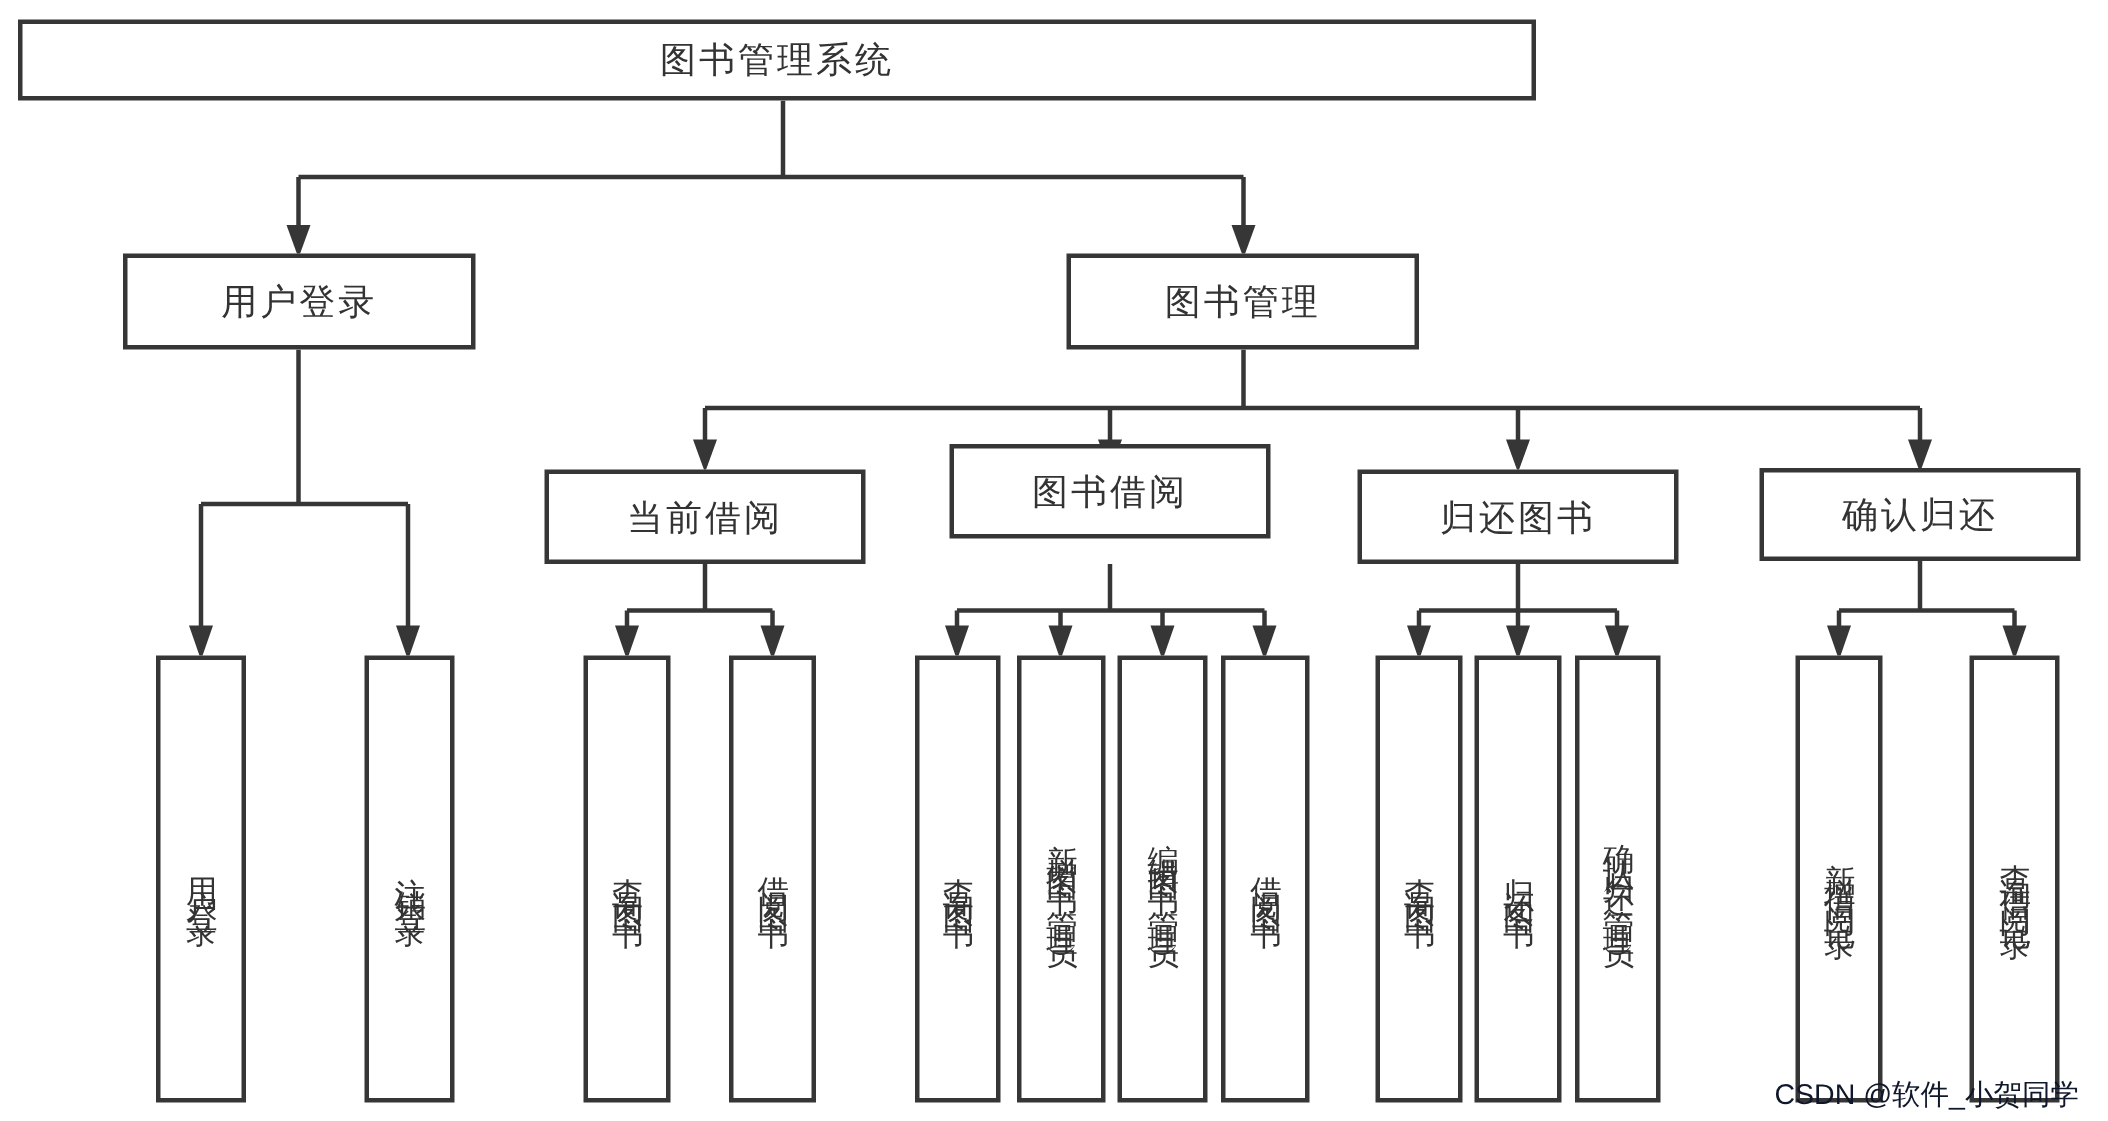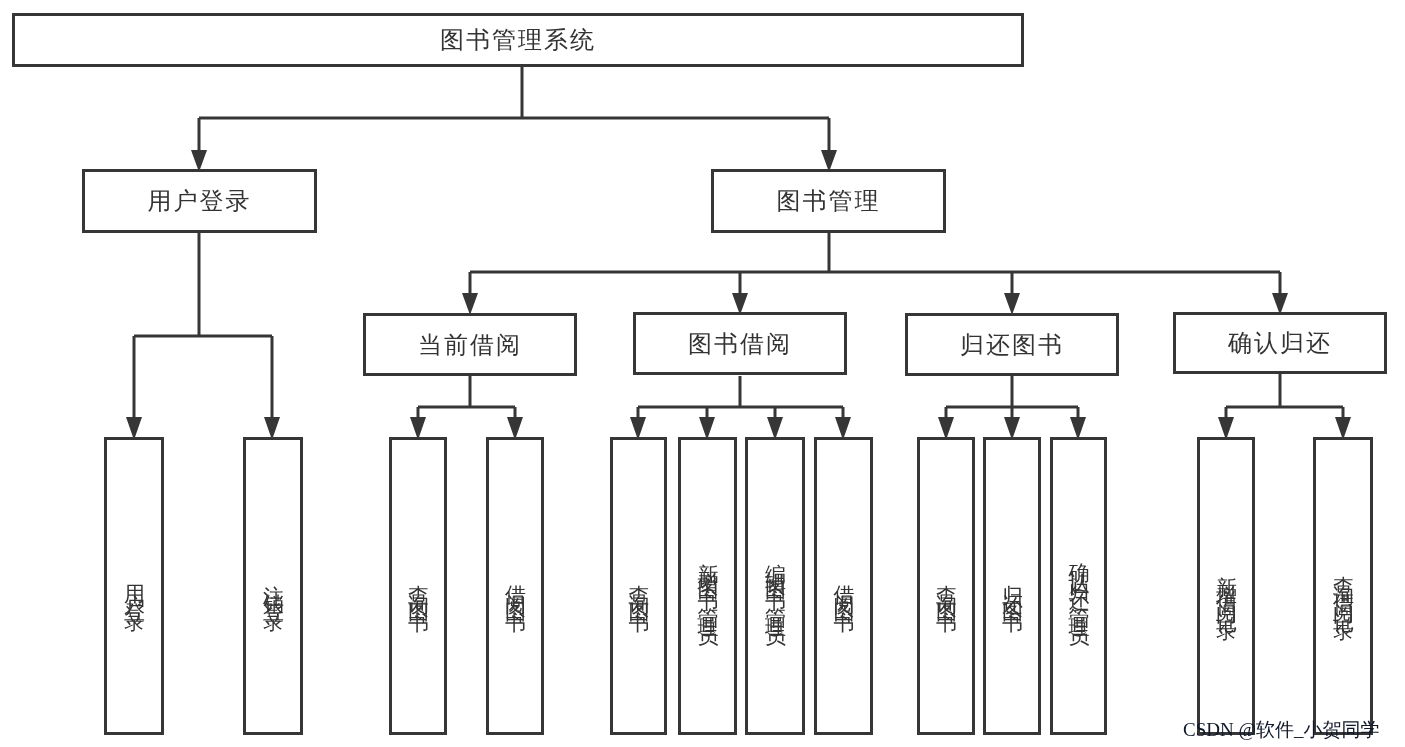--- a/index.html
+++ b/index.html
@@ -1,21 +1,21 @@
 <!DOCTYPE html>
 <html><head>
 <meta charset="utf-8">
 <style>
   html, body { margin: 0; padding: 0; background: #ffffff; }
   #canvas {
     position: relative;
     width: 1405px;
     height: 747px;
     background: #ffffff;
-    font-family: Liberation Serif, serif;
+    font-family: Liberation Sans, sans-serif;
     overflow: hidden;
   }
   #connectors {
     position: absolute;
     left: 0; top: 0;
     width: 1405px; height: 747px;
   }
   .box {
     position: absolute;
     box-sizing: border-box;
@@ -137,21 +137,21 @@
   <div class="box h" style="left:82px; top:169px; width:235px; height:64px">
     <span>用户登录</span>
   </div>
   <div class="box h" style="left:711px; top:169px; width:235px; height:64px">
     <span>图书管理</span>
   </div>
 
   <div class="box h" style="left:363px; top:313px; width:214px; height:63px">
     <span>当前借阅</span>
   </div>
-  <div class="box h" style="left:633px; top:312px; width:214px; height:63px">
+  <div class="box h" style="left:633px; top:296px; width:214px; height:63px">
     <span>图书借阅</span>
   </div>
   <div class="box h" style="left:905px; top:313px; width:214px; height:63px">
     <span>归还图书</span>
   </div>
   <div class="box h" style="left:1173px; top:312px; width:214px; height:62px">
     <span>确认归还</span>
   </div>
 
   <div class="box v" style="left:104px; top:437px; width:60px; height:298px">

